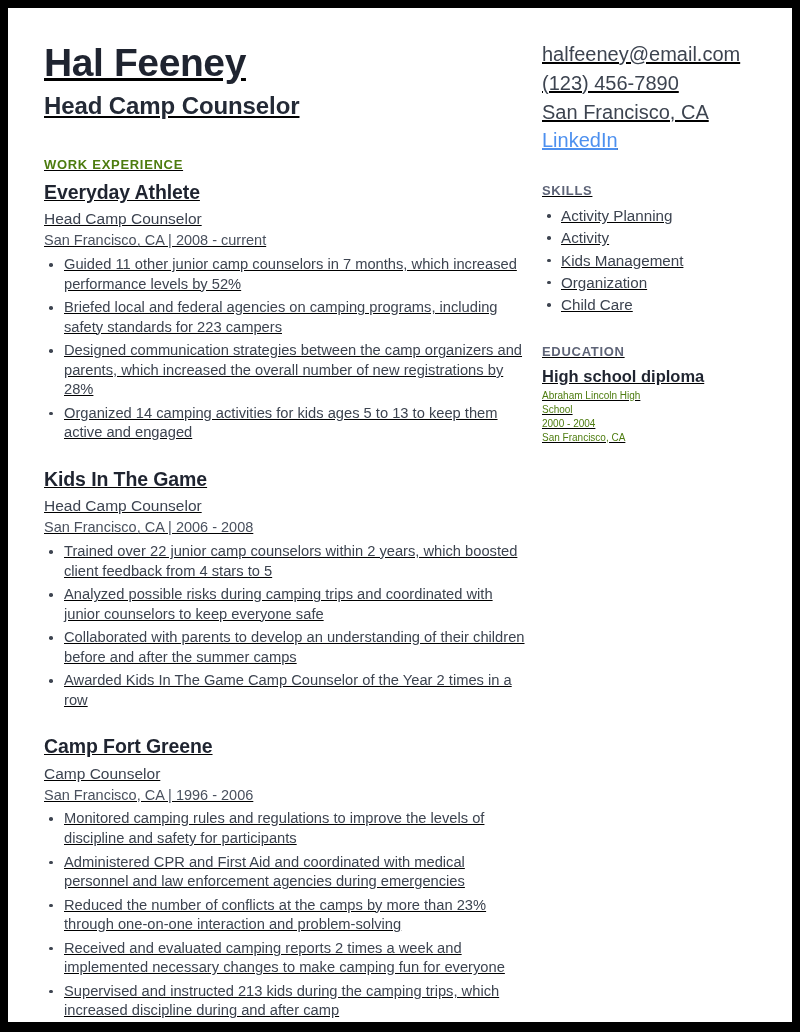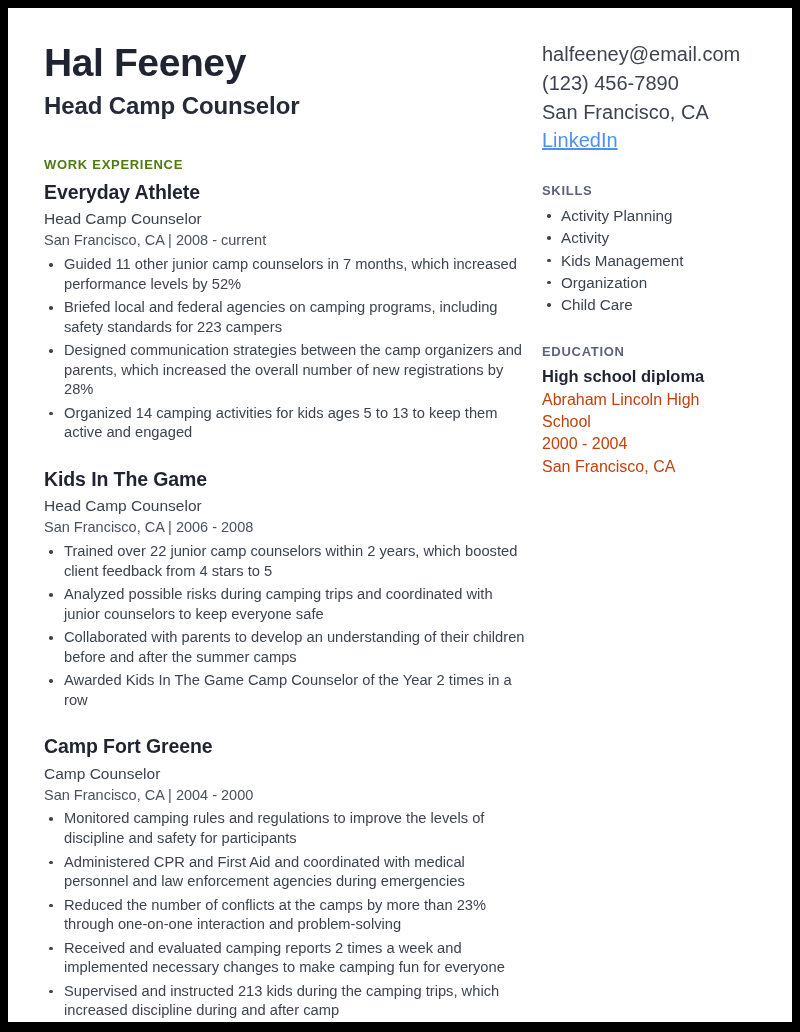--- a/index.html
+++ b/index.html
@@ -24,20 +24,21 @@
 
   .resume-sheet {
     box-sizing: border-box;
     width: 784px;
     height: 1014px;
     background: #ffffff;
     padding: 26px 34px 0 36px;
     display: flex;
     flex-direction: row;
     align-items: flex-start;
+    text-decoration: underline;
   }
 
   
   .main-col {
     width: 498px;
     flex: 0 0 498px;
     padding-right: 10px;
     box-sizing: border-box;
   }
 
@@ -181,22 +182,22 @@
   }
 
   .edu-degree {
     font-size: 16.5px;
     font-weight: 700;
     color: #1f2430;
     line-height: 1.3;
     margin: 0 0 1px 0;
   }
   .edu-line {
-    font-size: 16px;
-    color: #c2410c;
+    font-size: 10px;
+    color: #4d7c0f;
     line-height: 1.4;
   }
 </style>
 </head>
 <body>
 
 <div class="page-frame">
   <div class="resume-sheet">
 
     <div class="main-col">
@@ -225,21 +226,21 @@
             <ul class="bullets">
               <li>Trained over 22 junior camp counselors within 2 years, which boosted client feedback from 4 stars to 5</li>
               <li>Analyzed possible risks during camping trips and coordinated with junior counselors to keep everyone safe</li>
               <li>Collaborated with parents to develop an understanding of their children before and after the summer camps</li>
               <li>Awarded Kids In The Game Camp Counselor of the Year 2 times in a row</li>
             </ul>
           </div>
           <div class="job-block">
             <div class="job-company">Camp Fort Greene</div>
             <div class="job-position">Camp Counselor</div>
-            <div class="job-meta">San Francisco, CA  |  2004 - 2000</div>
+            <div class="job-meta">San Francisco, CA  |  1996 - 2006</div>
             <ul class="bullets">
               <li>Monitored camping rules and regulations to improve the levels of discipline and safety for participants</li>
               <li>Administered CPR and First Aid and coordinated with medical personnel and law enforcement agencies during emergencies</li>
               <li>Reduced the number of conflicts at the camps by more than 23% through one-on-one interaction and problem-solving</li>
               <li>Received and evaluated camping reports 2 times a week and implemented necessary changes to make camping fun for everyone</li>
               <li>Supervised and instructed 213 kids during the camping trips, which increased discipline during and after camp</li>
             </ul>
           </div>
         </div>
 

